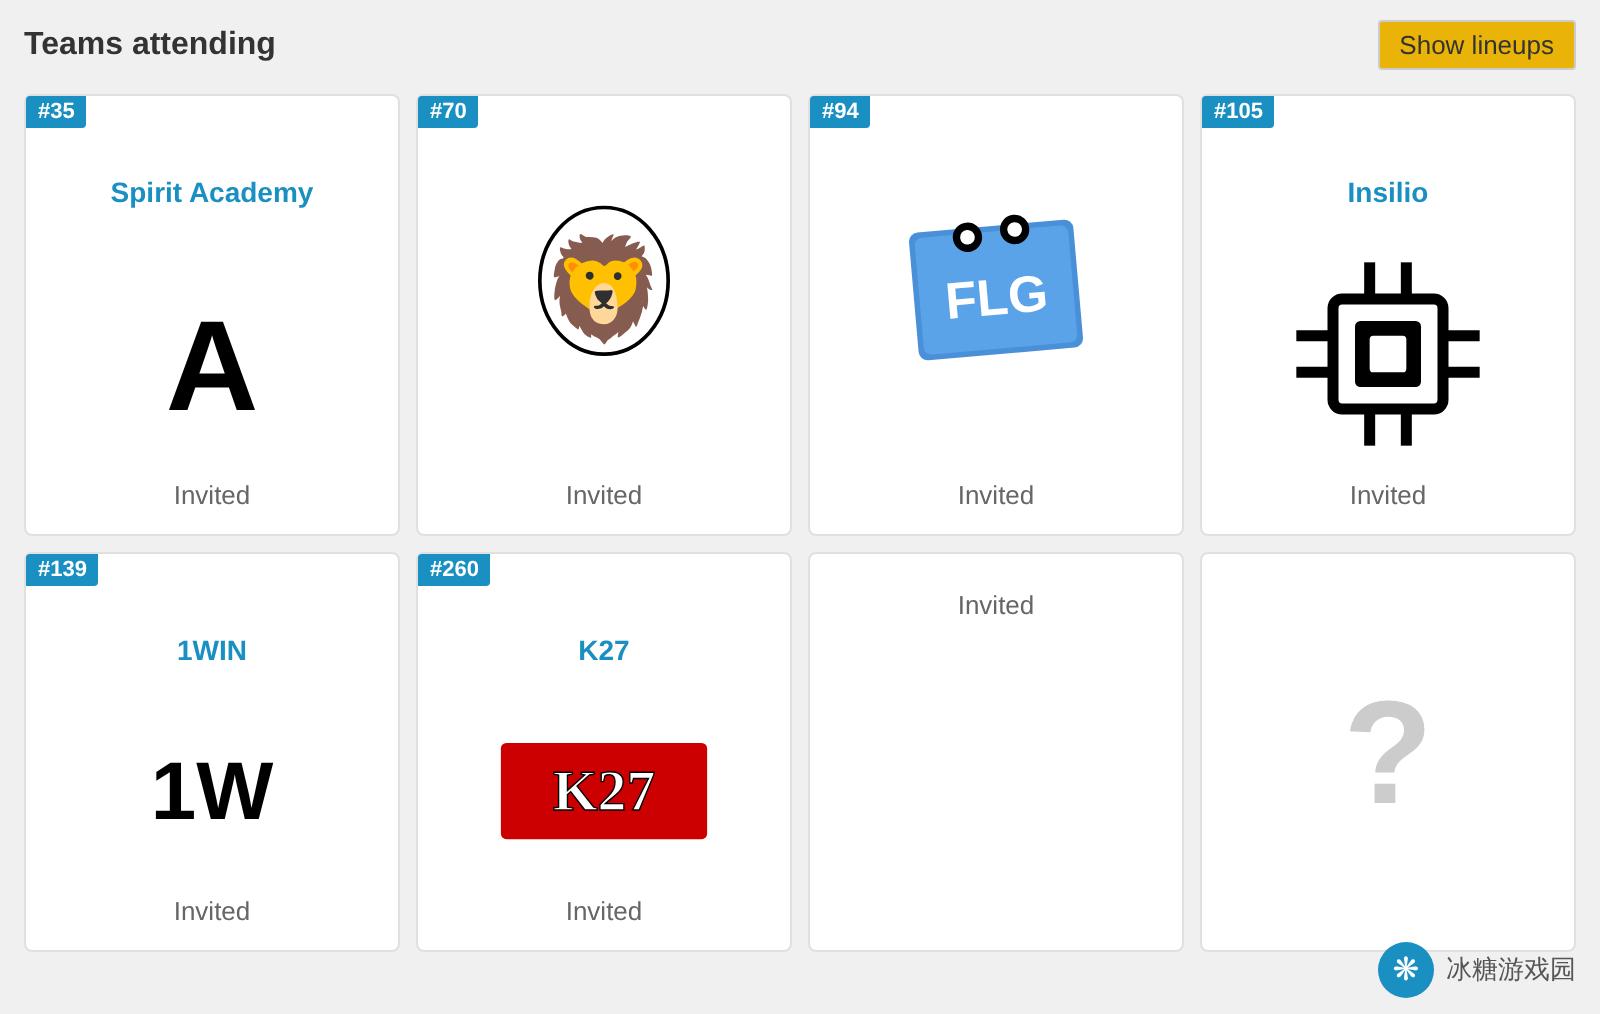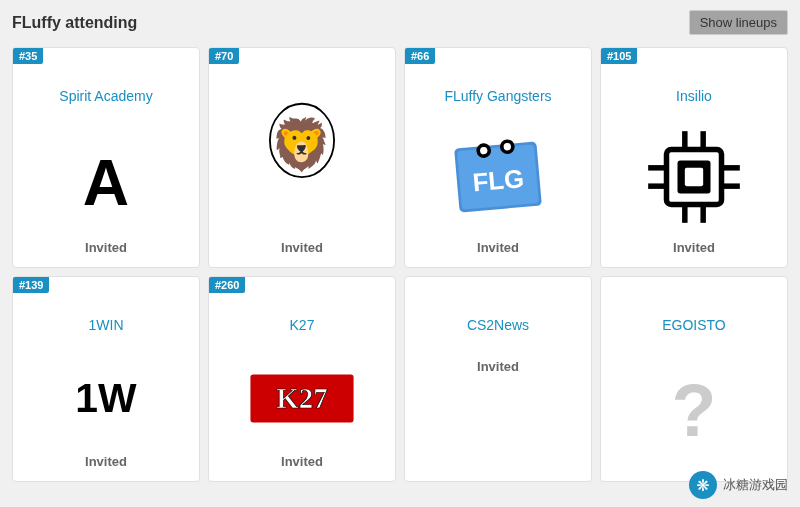--- a/index.html
+++ b/index.html
@@ -18,21 +18,21 @@
       justify-content: space-between;
       align-items: center;
       margin-bottom: 12px;
     }
     .section-title {
       font-size: 16px;
       font-weight: bold;
       color: #333;
     }
     .show-lineups-btn {
-      background: #a3a3a3;
+      background: #eab308;
       border: 1px solid #ccc;
       color: #333;
       padding: 4px 10px;
       font-size: 13px;
       cursor: pointer;
       border-radius: 2px;
     }
     .teams-grid {
       display: grid;
       grid-template-columns: repeat(4, 1fr);
@@ -55,21 +55,21 @@
       left: 0;
       background: #1a8fc1;
       color: #fff;
       font-size: 11px;
       font-weight: bold;
       padding: 2px 6px;
       border-radius: 2px 0 2px 0;
     }
     .team-name {
       font-size: 14px;
-      font-weight: normal;
+      font-weight: bold;
       color: #1a8fc1;
       text-align: center;
       margin-top: 20px;
       margin-bottom: 8px;
       min-height: 36px;
       display: flex;
       align-items: center;
       justify-content: center;
     }
     .team-logo {
@@ -82,21 +82,20 @@
     }
     .team-logo svg {
       max-width: 100%;
       max-height: 100%;
     }
     .team-status {
       font-size: 13px;
       color: #666;
       margin-top: 8px;
       text-align: center;
-      font-weight: bold;
     }
     .bottom-watermark {
       position: absolute;
       bottom: 8px;
       right: 12px;
       display: flex;
       align-items: center;
       gap: 6px;
       font-size: 13px;
       color: #555;
@@ -111,21 +110,21 @@
       justify-content: center;
       color: white;
       font-size: 16px;
     }
   </style>
 </head>
 <body>
 
 <div class="page-container">
   <div class="header-row">
-    <span class="section-title">FLuffy attending</span>
+    <span class="section-title">Teams attending</span>
     <button class="show-lineups-btn">Show lineups</button>
   </div>
 
   <div class="teams-grid" id="teams-grid">
   <div class="team-card">
     <span class="rank-badge">#35</span>
     <div class="team-name">Spirit Academy</div>
     <div class="team-logo">
       <svg viewBox="0 0 120 120" xmlns="http://www.w3.org/2000/svg">
         <g fill="#000">
@@ -146,22 +145,21 @@
         <g fill="#000">
 
           <ellipse cx="60" cy="55" rx="35" ry="40" fill="none" stroke="#000" stroke-width="2"></ellipse>
           <text x="50%" y="55%" dominant-baseline="middle" text-anchor="middle" font-size="55" font-family="serif" fill="#000">🦁</text>
         </g>
       </svg>
     </div>
     <div class="team-status">Invited</div>
   </div>
       <div class="team-card">
-    <span class="rank-badge">#66</span>
-    <div class="team-name">FLuffy Gangsters</div>
+    <span class="rank-badge">#94</span>
     <div class="team-logo">
       <svg viewBox="0 0 120 120" xmlns="http://www.w3.org/2000/svg">
 
         <rect x="15" y="25" width="90" height="70" rx="5" fill="#4a90d9" transform="rotate(-5,60,60)"></rect>
         <rect x="18" y="28" width="84" height="64" rx="4" fill="#5ba3e8" transform="rotate(-5,60,60)"></rect>
         <text x="50%" y="55%" dominant-baseline="middle" text-anchor="middle" font-size="28" font-weight="bold" font-family="Arial" fill="#fff" transform="rotate(-5,60,60)">FLG</text>
 
         <circle cx="47" cy="30" r="8" fill="#000" transform="rotate(-5,60,60)"></circle>
         <circle cx="73" cy="28" r="8" fill="#000" transform="rotate(-5,60,60)"></circle>
         <circle cx="47" cy="30" r="4" fill="#fff" transform="rotate(-5,60,60)"></circle>
@@ -211,26 +209,24 @@
       <svg viewBox="0 0 160 80" xmlns="http://www.w3.org/2000/svg">
 
         <rect x="5" y="5" width="150" height="70" rx="4" fill="#cc0000"></rect>
         <text x="50%" y="55%" dominant-baseline="middle" text-anchor="middle" font-size="42" font-weight="900" font-family="Arial Black" fill="#fff" stroke="#000" stroke-width="1">K27</text>
       </svg>
     </div>
     <div class="team-status">Invited</div>
   </div>
       <div class="team-card">
 
-    <div class="team-name">CS2News</div>
-    <div class="team-status">Invited</div>
-  </div>
-      <div class="team-card">
-
-    <div class="team-name">EGOISTO</div>
+    <div class="team-status">Invited</div>
+  </div>
+      <div class="team-card">
+
     <div class="team-logo">
       <svg viewBox="0 0 120 120" xmlns="http://www.w3.org/2000/svg">
         <text x="50%" y="60%" dominant-baseline="middle" text-anchor="middle" font-size="80" font-family="Arial" fill="#ccc" font-weight="bold">?</text>
       </svg>
     </div>
     <div class="team-status"></div>
   </div>
     </div>
 
   <div class="bottom-watermark">

